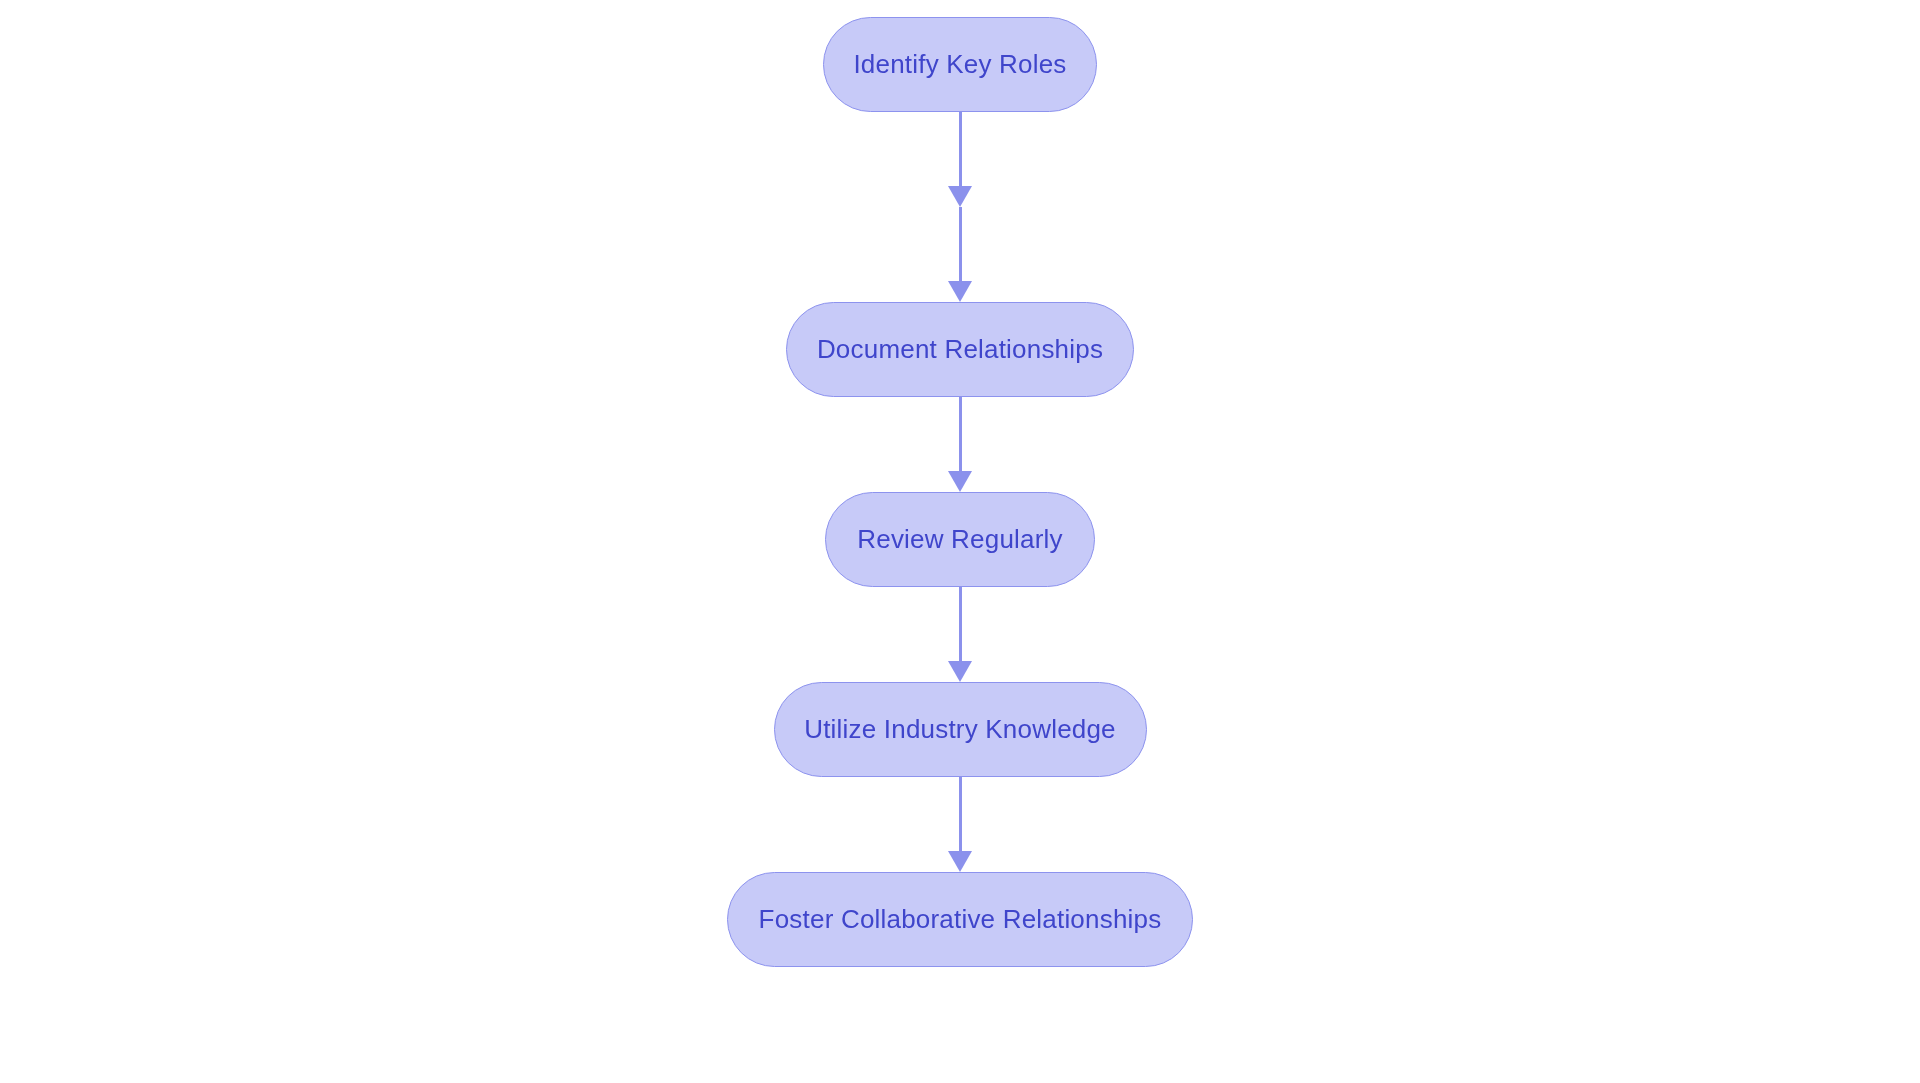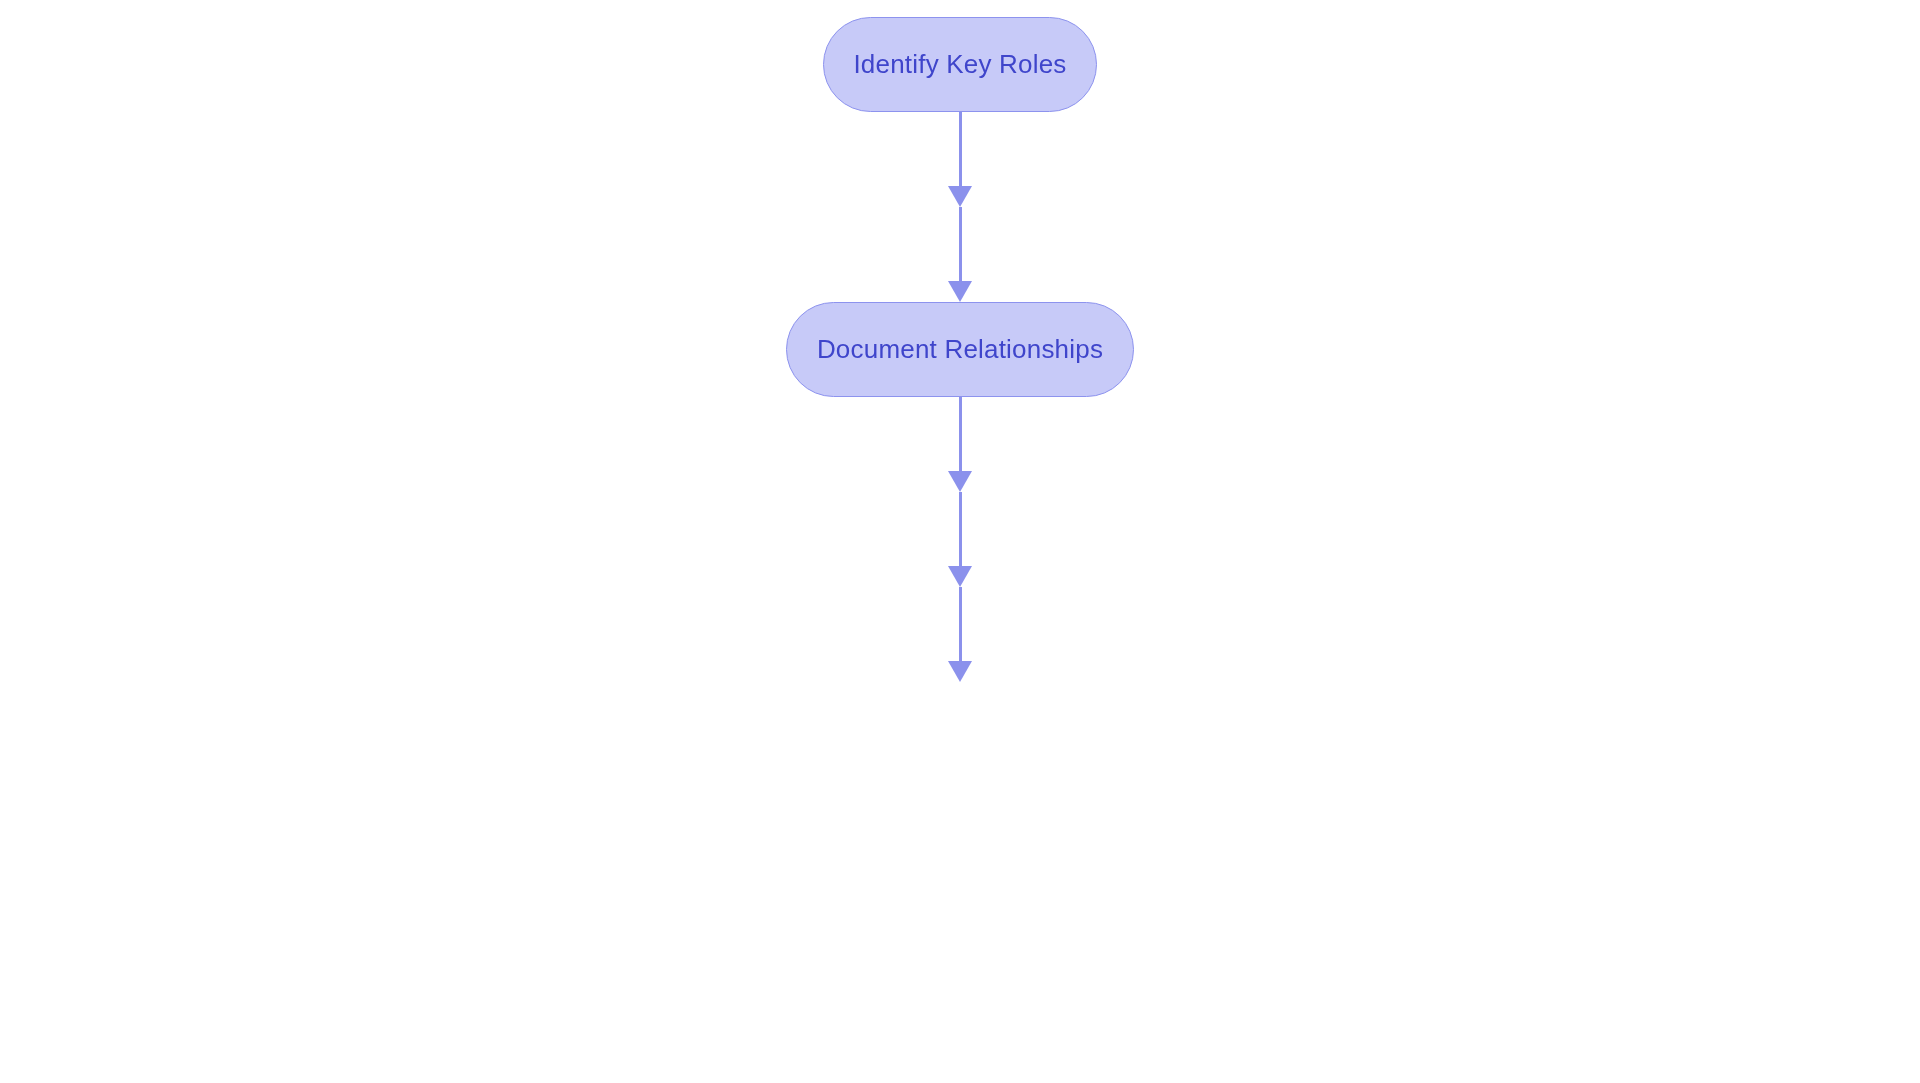--- a/index.html
+++ b/index.html
@@ -91,26 +91,35 @@
 
   <div class="node node-w3">
     <span>Document Relationships</span>
   </div>
 
   <div class="connector">
     <div class="arrow-line"></div>
     <div class="arrow-head"></div>
   </div>
 
+  <div class="node node-w4">
+    <span>Review Regularly</span>
+  </div>
 
   <div class="connector">
     <div class="arrow-line"></div>
     <div class="arrow-head"></div>
   </div>
 
+  <div class="node node-w5">
+    <span>Utilize Industry Knowledge</span>
+  </div>
 
   <div class="connector">
     <div class="arrow-line"></div>
     <div class="arrow-head"></div>
   </div>
 
+  <div class="node node-w6">
+    <span>Foster Collaborative Relationships</span>
+  </div>
 
 </div>
 
 </body></html>

